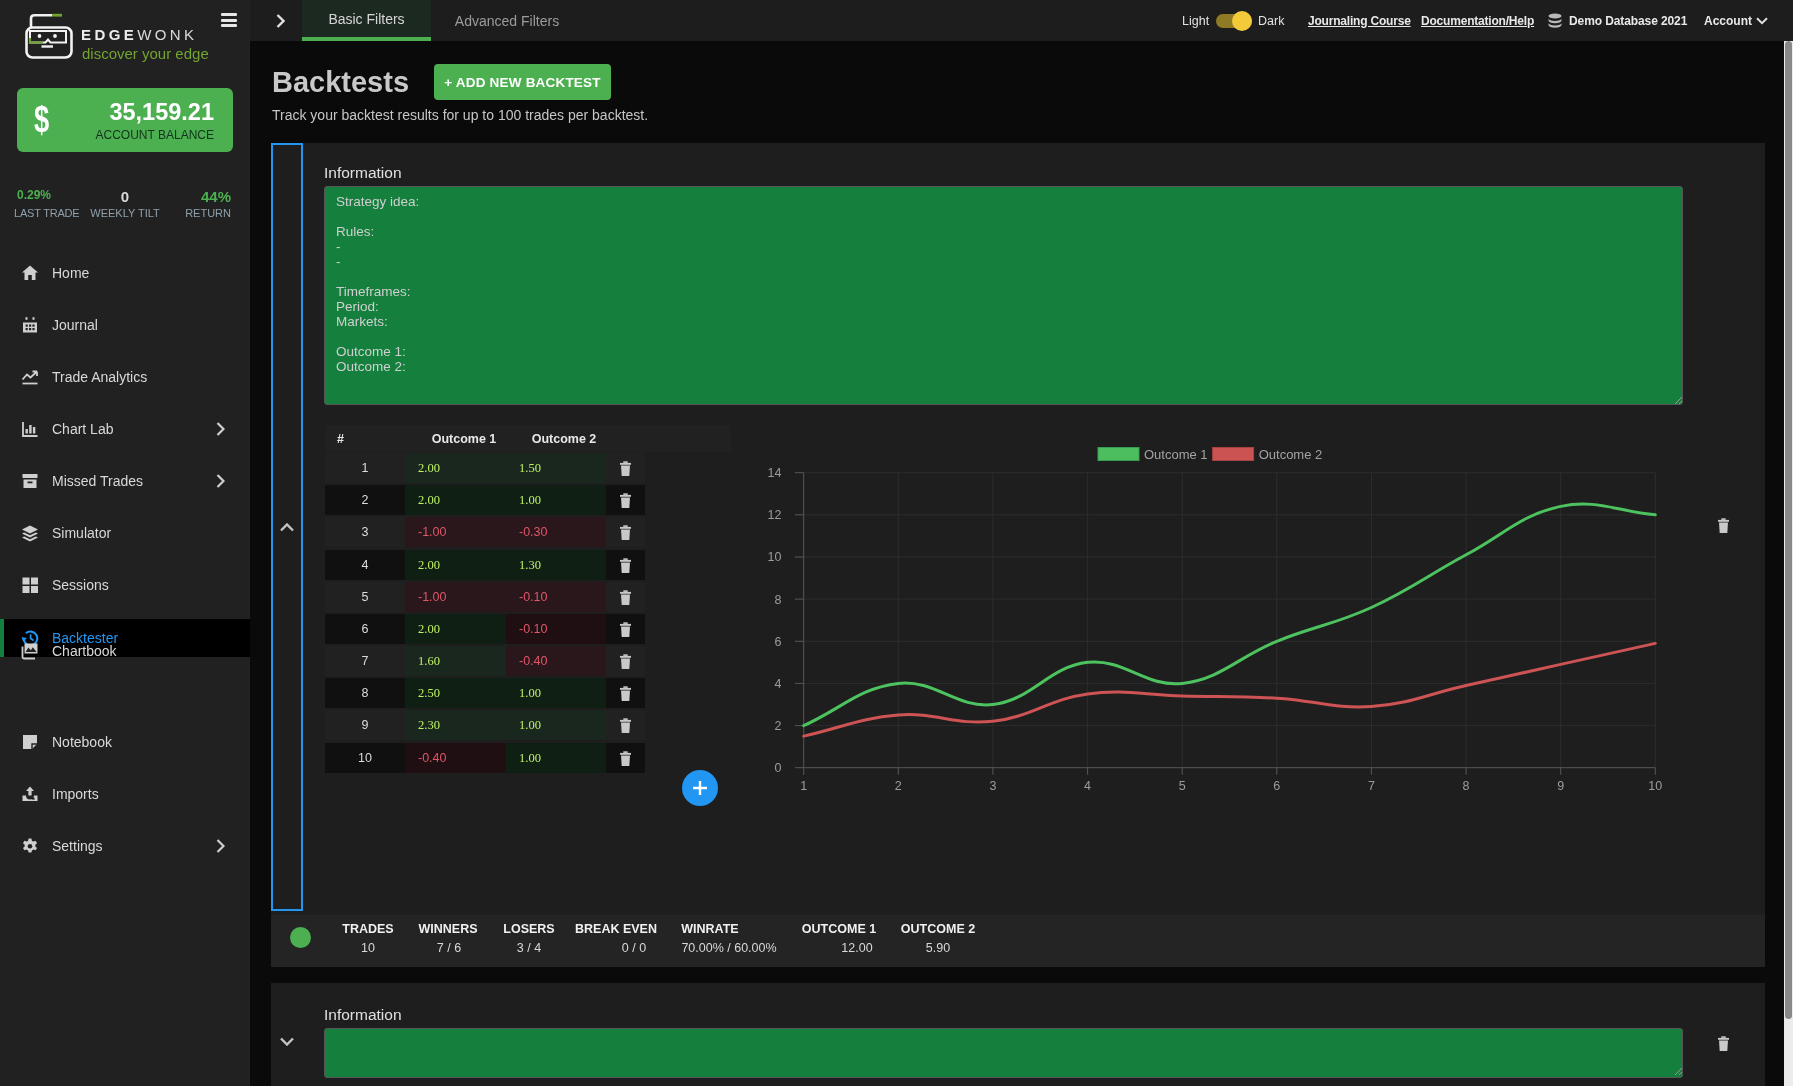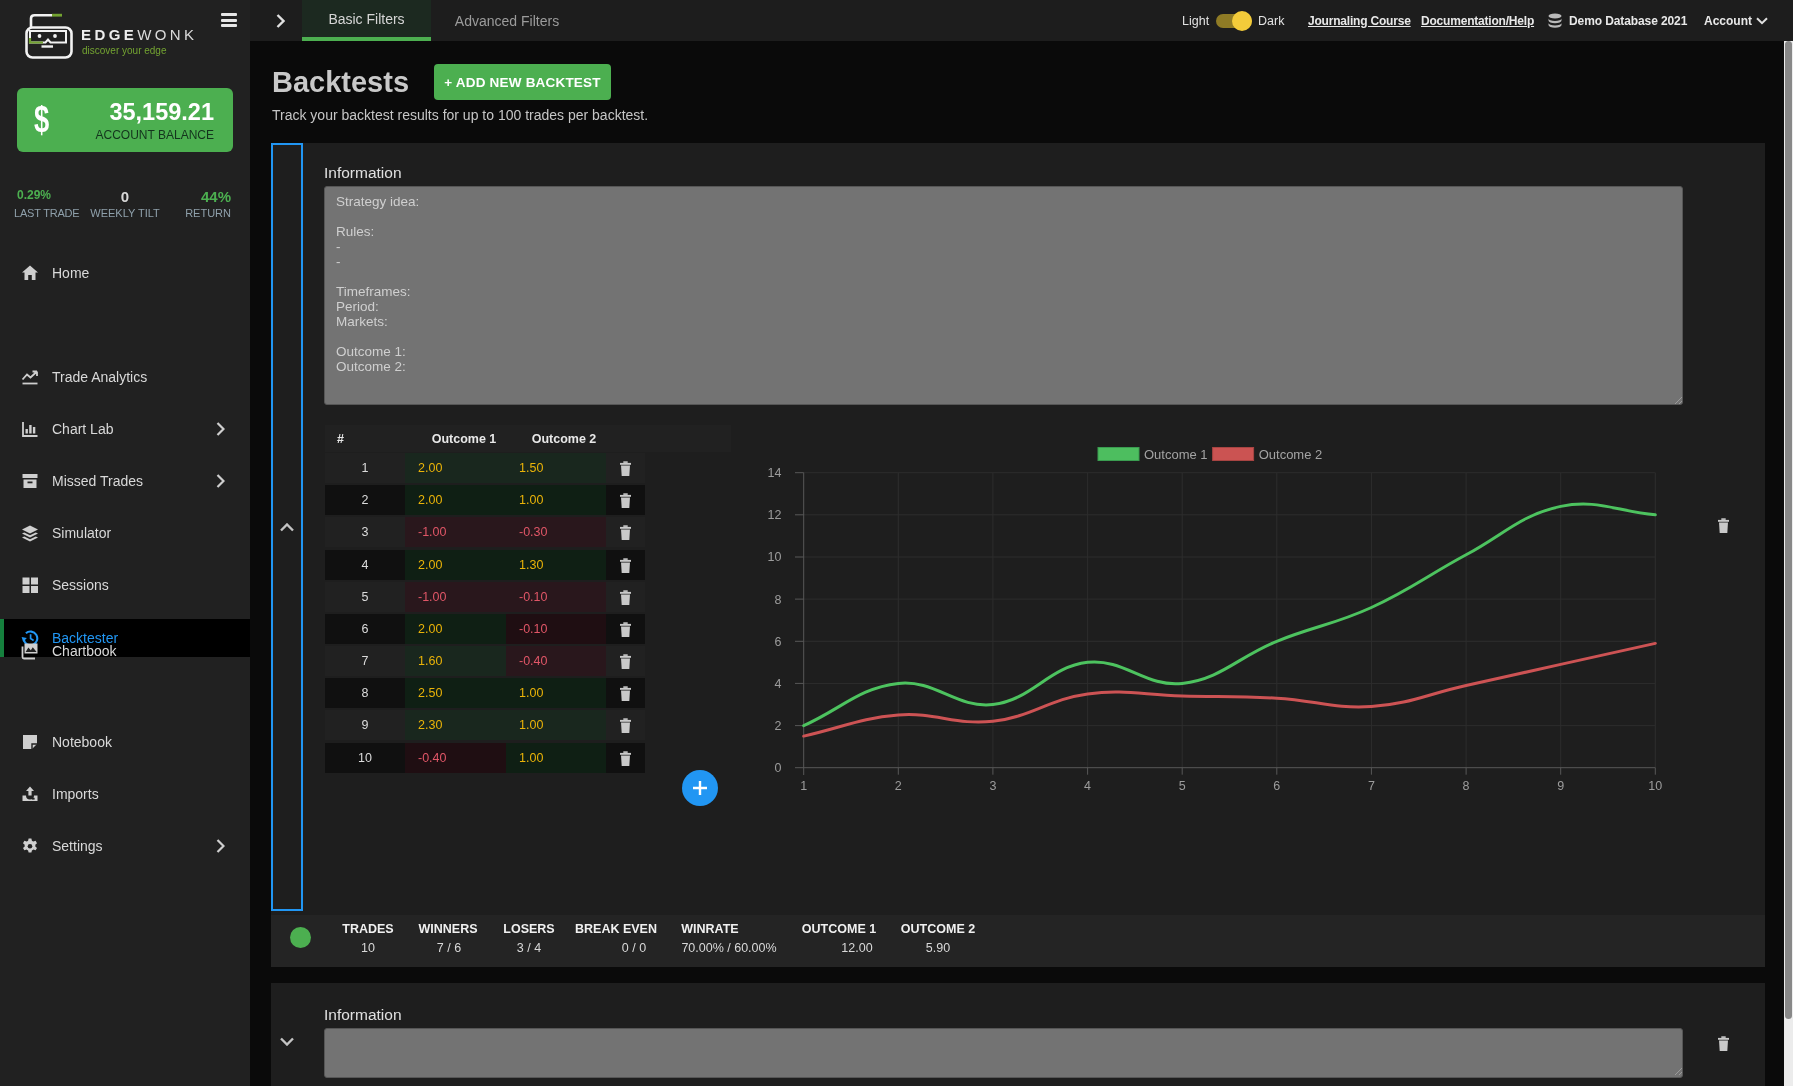--- a/index.html
+++ b/index.html
@@ -12,36 +12,36 @@
 .navrow .ico{position:absolute;left:21px;top:50%;transform:translateY(-50%);width:18px;height:18px;}
 .navrow .chev{position:absolute;left:216px;top:50%;transform:translateY(-50%);}
 .navrow.active{background:#000000;border-left:4px solid #15803d;}
 .navrow.active .lbl{color:#2196f3;left:48px;}
 .navrow.active .ico{left:17px;}
 
 #topbar{position:absolute;left:250px;top:0;width:1543px;height:41px;background:#1d1d1d;}
 .tb{position:absolute;top:0;height:41px;display:flex;align-items:center;}
 
 .card{position:absolute;left:271px;width:1494px;background:#1e1e1e;}
-.ta{position:absolute;border:1px solid #565656;border-radius:3px;background:#737373;color:#cfcfcf;font-size:13.5px;line-height:15px;padding:7px 11px;white-space:pre;}
+.ta{position:absolute;border:1px solid #565656;border-radius:3px;background:#15803d;color:#cfcfcf;font-size:13.5px;line-height:15px;padding:7px 11px;white-space:pre;}
 .rsz{position:absolute;width:9px;height:9px;}
 .trash{width:13px;height:15px;}
 
 .trow{position:absolute;left:325px;height:30px;}
 .tnum{position:absolute;left:0;top:0;width:80px;height:30px;display:flex;align-items:center;justify-content:center;font-size:12.5px;color:#dcdcdc;}
 .tc1{position:absolute;left:80px;top:0;width:101px;height:30px;display:flex;align-items:center;padding-left:13px;font-size:12.5px;}
 .tc2{position:absolute;left:181px;top:0;width:100px;height:30px;display:flex;align-items:center;padding-left:13px;font-size:12.5px;}
 .tdel{position:absolute;left:281px;top:0;width:39px;height:30px;display:flex;align-items:center;justify-content:center;}
 .odd .tnum,.odd .tdel{background:#212121;}
 .even .tnum,.even .tdel{background:#101010;}
 .odd .pos{background:#19271e;}
 .even .pos{background:#0f1f14;}
 .odd .neg{background:#29171c;}
 .even .neg{background:#1f0e12;}
-.pos{color:#eab308;}
+.pos{color:#bef264;font-family:Liberation Serif, serif;}
 .neg{color:#e05667;}
 
 .stat-l{position:absolute;transform:translateX(-50%);font-size:12.5px;font-weight:bold;color:#f0f0f0;white-space:nowrap;}
 .stat-v{position:absolute;transform:translateX(-50%);font-size:12.5px;color:#d8d8d8;white-space:nowrap;}
 </style>
 </head>
 <body>
 
 <div id="sidebar">
 
@@ -49,21 +49,21 @@
     <path d="M7,17.5 V8.6 Q7,5.2 10.5,5.2 H28" fill="none" stroke="#f2f2f2" stroke-width="2.6"></path>
     <path d="M28,5.2 H38" fill="none" stroke="#73a331" stroke-width="2.8"></path>
     <rect x="2.5" y="17.5" width="45" height="30" rx="6" fill="none" stroke="#f2f2f2" stroke-width="2.6"></rect>
     <path d="M6,21 H42 V32.5 H26.5 L24,29.5 L21.5,32.5 H6 Z" fill="none" stroke="#f2f2f2" stroke-width="2"></path>
     <path d="M6,28 V32.5 H19" fill="none" stroke="#73a331" stroke-width="2.2"></path>
     <circle cx="15.5" cy="26" r="1.9" fill="#f2f2f2"></circle>
     <circle cx="31" cy="26" r="1.9" fill="#f2f2f2"></circle>
     <path d="M17.5,36.5 H29" stroke="#f2f2f2" stroke-width="2.4"></path>
   </svg>
   <div class="abs" style="left:81px;top:26px;font-size:15px;color:#ededed;letter-spacing:3.4px;white-space:nowrap;"><b>EDGE</b><span style="font-weight:normal;color:#dadada;">WONK</span></div>
-  <div class="abs" style="left:82px;top:45px;font-size:10px;color:#73a331;">discover your edge</div>
+  <div class="abs" style="left:82px;top:45px;font-size:15px;color:#73a331;">discover your edge</div>
 
   <div class="abs" style="left:221px;top:13px;width:16px;height:3px;background:#e6e6e6;border-radius:1px;"></div>
   <div class="abs" style="left:221px;top:18.5px;width:16px;height:3px;background:#e6e6e6;border-radius:1px;"></div>
   <div class="abs" style="left:221px;top:24px;width:16px;height:3px;background:#e6e6e6;border-radius:1px;"></div>
 
   <div class="abs" style="left:17px;top:88px;width:216px;height:64px;background:#4caf50;border-radius:6px;"></div>
   <div class="abs" style="left:34px;top:96px;font-size:37px;font-weight:bold;color:#fff;line-height:48px;transform:scaleX(0.74);transform-origin:left;">$</div>
   <div class="abs" style="left:17px;top:99px;width:197px;text-align:right;font-size:23.5px;font-weight:bold;color:#fff;line-height:26px;">35,159.21</div>
   <div class="abs" style="left:17px;top:128px;width:197px;text-align:right;font-size:12px;color:#14341d;">ACCOUNT BALANCE</div>
 
@@ -72,20 +72,34 @@
   <div class="abs" style="left:0;top:188px;width:231px;text-align:right;font-size:15px;font-weight:bold;color:#4caf50;padding-left:38px;">44%</div>
   <div class="abs" style="left:14px;top:207px;font-size:11px;color:#8fa0ab;letter-spacing:-0.2px;">LAST TRADE</div>
   <div class="abs" style="left:0;top:207px;width:250px;text-align:center;font-size:11px;color:#8fa0ab;">WEEKLY TILT</div>
   <div class="abs" style="left:0;top:207px;width:231px;text-align:right;font-size:11px;color:#8fa0ab;">RETURN</div>
 
   <div class="navrow" style="top:254px;">
     <svg class="ico" viewBox="0 0 18 18">
         <path d="M9,1.5 L17,8.5 H14.5 V16 H10.8 V11 H7.2 V16 H3.5 V8.5 H1 Z" fill="#cfcfcf"></path>
       </svg>
     <span class="lbl">Home</span>
+  </div>
+  <div class="navrow" style="top:306px;">
+    <svg class="ico" viewBox="0 0 18 18">
+        <path d="M2,3 H16 V16.5 H2 Z M2,3 V6.5 H16 V3 Z" fill="#cfcfcf" fill-rule="evenodd"></path>
+        <rect x="4.6" y="8.5" width="2.2" height="2.2" fill="#212121"></rect>
+        <rect x="8" y="8.5" width="2.2" height="2.2" fill="#212121"></rect>
+        <rect x="11.4" y="8.5" width="2.2" height="2.2" fill="#212121"></rect>
+        <rect x="4.6" y="12" width="2.2" height="2.2" fill="#212121"></rect>
+        <rect x="8" y="12" width="2.2" height="2.2" fill="#212121"></rect>
+        <rect x="11.4" y="12" width="2.2" height="2.2" fill="#212121"></rect>
+        <rect x="4.5" y="1.2" width="2" height="2.6" fill="#cfcfcf"></rect>
+        <rect x="11.5" y="1.2" width="2" height="2.6" fill="#cfcfcf"></rect>
+      </svg>
+    <span class="lbl">Journal</span>
   </div>
   <div class="navrow" style="top:358px;">
     <svg class="ico" viewBox="0 0 18 18">
         <path d="M1.5,11.5 L6,6.5 L9.5,9.5 L16,3.5 M16,3.5 H11.5 M16,3.5 V8" fill="none" stroke="#cfcfcf" stroke-width="1.8"></path>
         <path d="M1.5,15.5 H16.5" stroke="#cfcfcf" stroke-width="1.8"></path>
       </svg>
     <span class="lbl">Trade Analytics</span>
   </div>
   <div class="navrow" style="top:410px;">
     <svg class="ico" viewBox="0 0 18 18">

